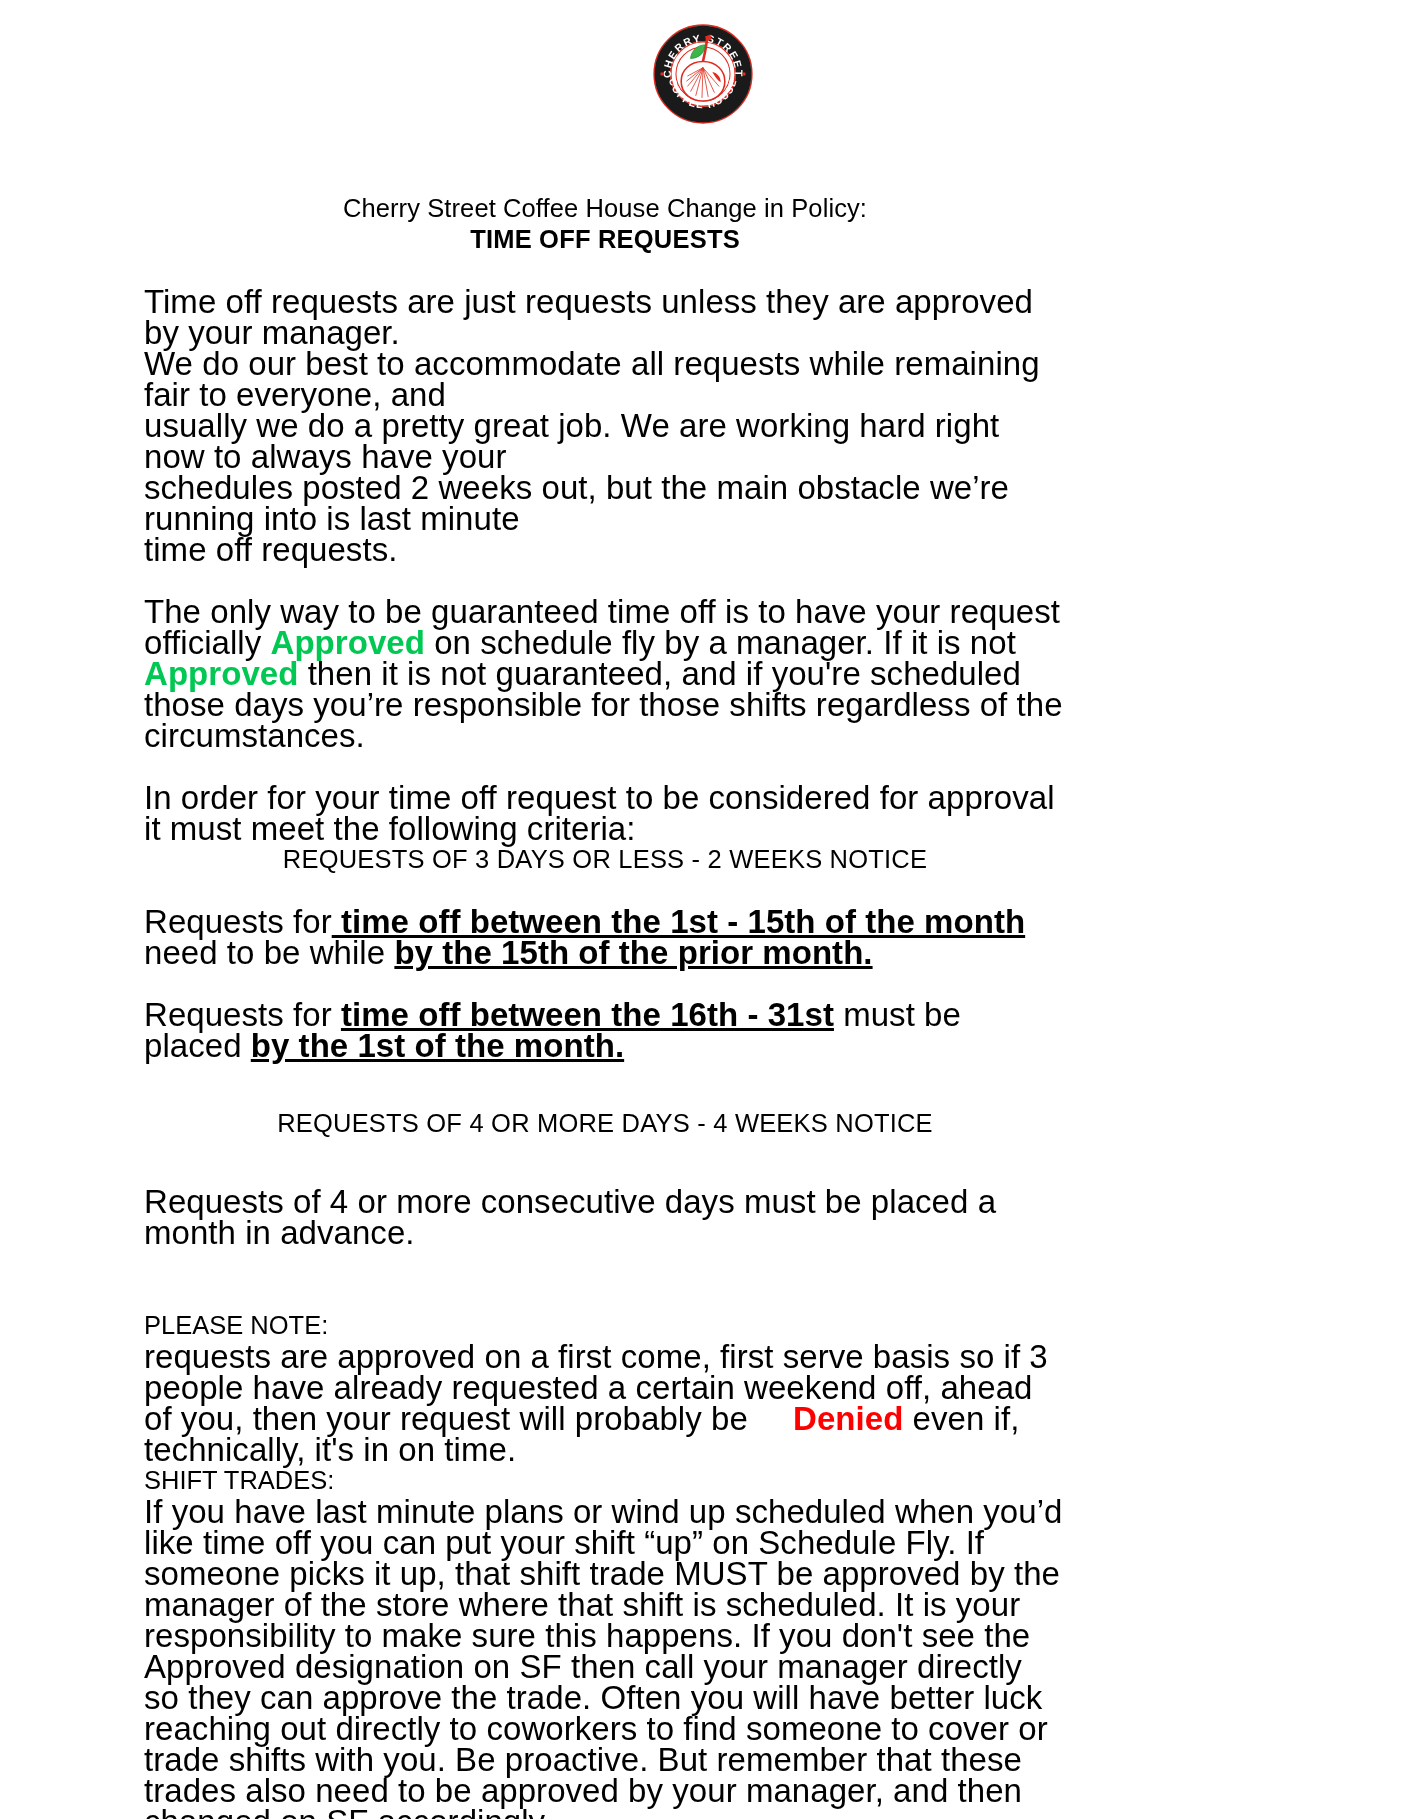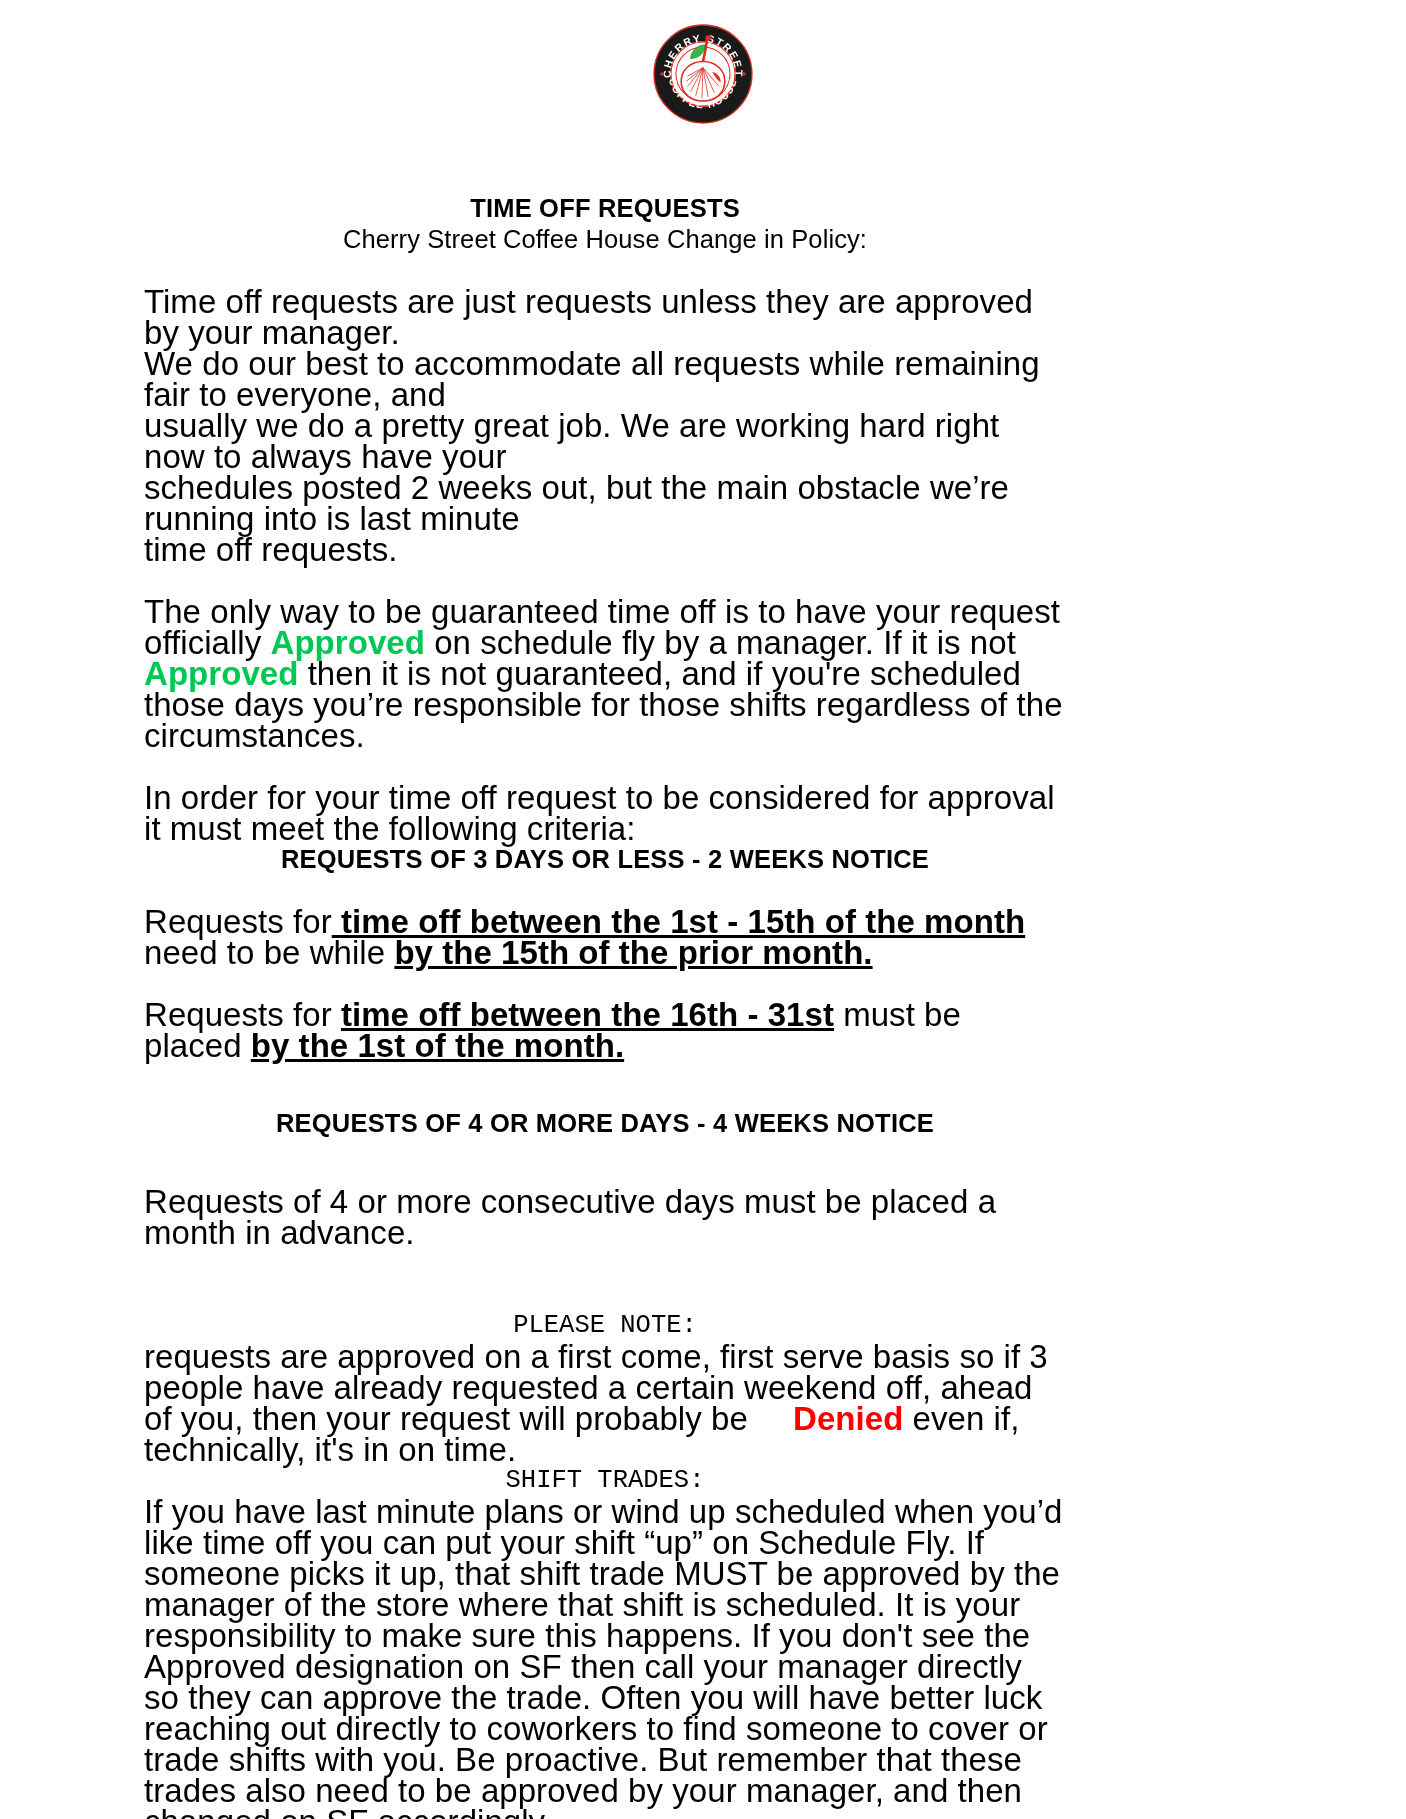--- a/index.html
+++ b/index.html
@@ -64,25 +64,25 @@
     letter-spacing: 0.05px;
     text-align: left;
   }
 
   .gap-sm { height: 31px; }
   .gap-xs { height: 16px; }
 
   .b { font-weight: normal; }
   .bu { font-weight: bold; text-decoration: underline; }
 
-  .center { text-align: center; font-family: Liberation Mono, monospace; }
+  .center { text-align: left; }
 
   .heading-center {
     text-align: center;
-    font-weight: bold;
+    font-weight: normal;
     font-size: 25.5px;
     line-height: 31px;
     letter-spacing: 0.2px;
   }
 
   .approved { font-weight: bold; margin-top: 36px; }
   .denied { font-weight: bold; }
 </style>
 </head>
 <body>
@@ -131,22 +131,22 @@
             <path d="M 100,88 L 122,136"></path>
             <path d="M 100,88 L 131,124"></path>
         </g>
         <path d="M 118,96 C 128,98 134,106 134,116 C 128,112 122,104 118,96 Z" fill="#e02b20"></path>
       </svg>
     </div>
   </div>
 
   <div class="doc">
 
+    <div class="title-line">Cherry Street Coffee House Change in Policy:</div>
     <div class="title-line bold">TIME OFF REQUESTS</div>
-    <div class="title-line">Cherry Street Coffee House Change in Policy:</div>
 
     <div class="gap-sm"></div>
 
     <p class="para">
       <span>Time off requests are just requests unless they are approved by your manager.</span><br>
       <span>We do our best to accommodate all requests while remaining fair to everyone, and</span><br>
       <span>usually we do a pretty great job.  We are working hard right now to always have your</span><br>
       <span>schedules posted 2 weeks out, but the main obstacle we’re running into is last minute</span><br>
       <span>time off requests.</span>
     </p>

